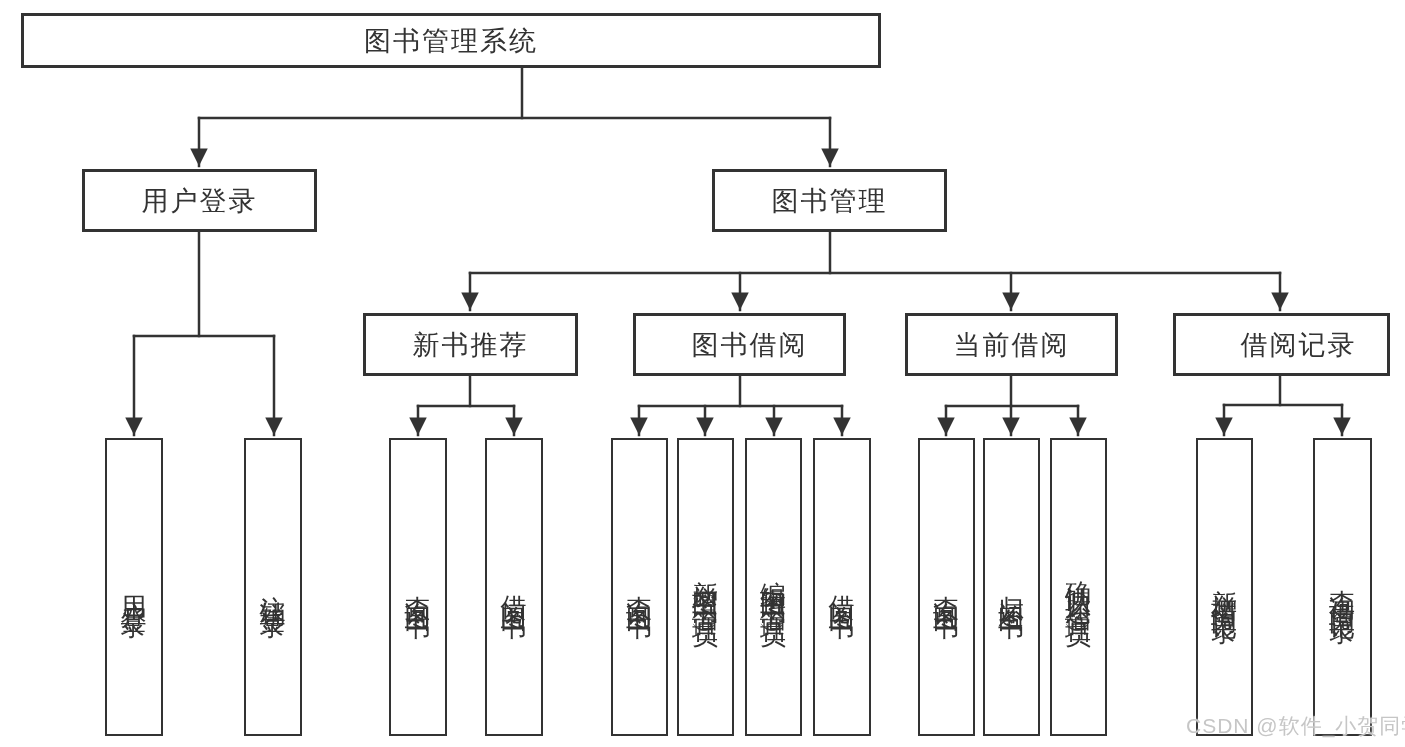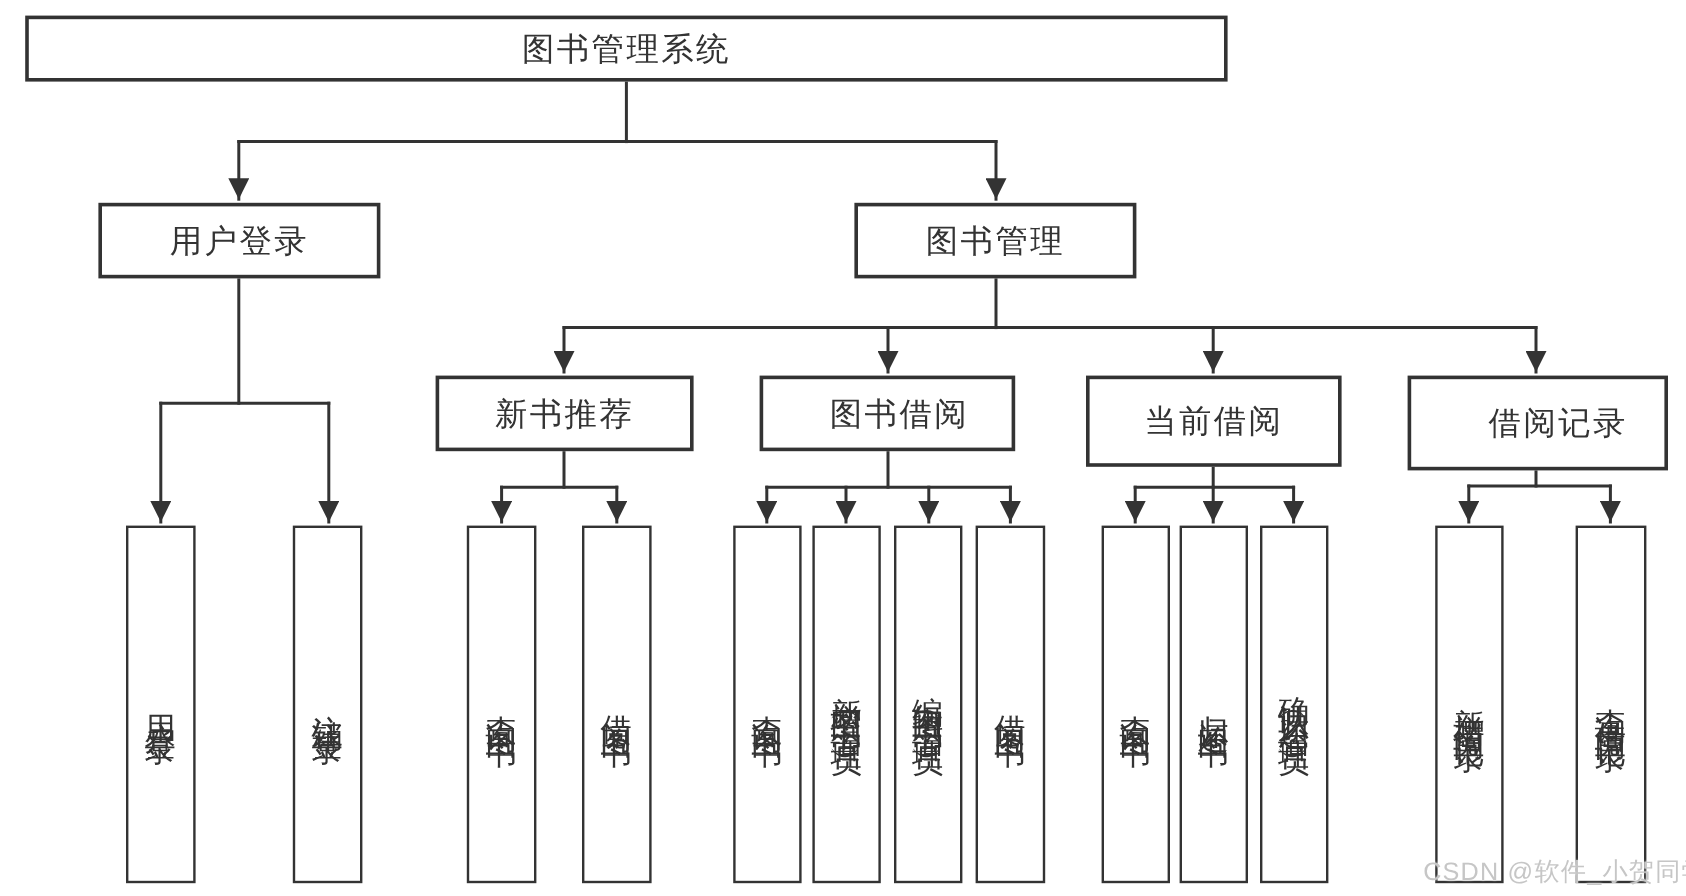--- a/index.html
+++ b/index.html
@@ -114,29 +114,29 @@
     <line x1="946" y1="406" x2="946" y2="435" marker-end="url(#arrow)"></line>
     <line x1="1011" y1="406" x2="1011" y2="435" marker-end="url(#arrow)"></line>
     <line x1="1078" y1="406" x2="1078" y2="435" marker-end="url(#arrow)"></line>
 
     <line x1="1280" y1="375" x2="1280" y2="405"></line>
     <line x1="1224" y1="405" x2="1342" y2="405"></line>
     <line x1="1224" y1="405" x2="1224" y2="435" marker-end="url(#arrow)"></line>
     <line x1="1342" y1="405" x2="1342" y2="435" marker-end="url(#arrow)"></line>
   </svg>
 
-  <div class="hbox" style="left:21px; top:13px; width:1002px; height:55px;">图书管理系统</div>
+  <div class="hbox" style="left:21px; top:13px; width:860px; height:55px;">图书管理系统</div>
 
   <div class="hbox" style="left:82px; top:169px; width:235px; height:63px;">用户登录</div>
   <div class="hbox" style="left:363px; top:313px; width:215px; height:63px;">新书推荐</div>
 
   <div class="hbox" style="left:712px; top:169px; width:235px; height:63px;">图书管理</div>
   <div class="hbox" style="left:633px; top:313px; width:213px; height:63px;padding-left:20px;">图书借阅</div>
-  <div class="hbox" style="left:905px; top:313px; width:213px; height:76px;">当前借阅</div>
-  <div class="hbox" style="left:1173px; top:313px; width:217px; height:79px;padding-left:34px;">借阅记录</div>
+  <div class="hbox" style="left:905px; top:313px; width:213px; height:63px;">当前借阅</div>
+  <div class="hbox" style="left:1173px; top:313px; width:217px; height:63px;padding-left:34px;">借阅记录</div>
 
   <div class="vbox" style="left:105px; width:58px;">
     <span>用户登录</span>
   </div>
   <div class="vbox" style="left:244px; width:58px;">
     <span>注销登录</span>
   </div>
 
   <div class="vbox" style="left:389px; width:58px;">
     <span>查询图书</span>

